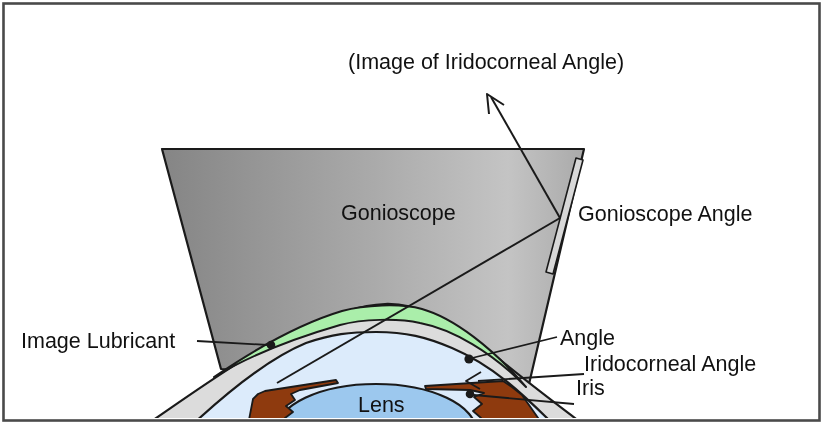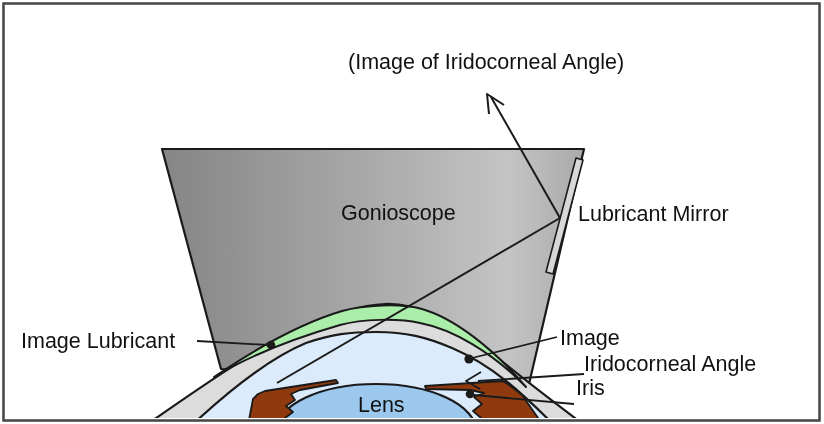--- a/index.html
+++ b/index.html
@@ -81,24 +81,24 @@
       <circle cx="470" cy="394" r="4.3" fill="#1a1a1a"></circle>
     </g>
 
     <rect x="3.5" y="3.5" width="816" height="417" fill="none" stroke-width="2.6" stroke="#4a4a4a"></rect>
   </svg>
 
   <div class="lbl" style="left:348px;top:51px;">(Image of Iridocorneal Angle)</div>
 
   <div class="lbl" style="left:313px;top:202px;margin-left:28px;">Gonioscope</div>
 
-  <div class="lbl" style="left:578px;top:203px;">Lubricant Mirror</div>
+  <div class="lbl" style="left:578px;top:203px;">Gonioscope Angle</div>
 
   <div class="lbl" style="left:21px;top:330px;">Image Lubricant</div>
 
-  <div class="lbl" style="left:560px;top:327px;">Image</div>
+  <div class="lbl" style="left:560px;top:327px;">Angle</div>
 
   <div class="lbl" style="left:584px;top:353px;">Iridocorneal Angle</div>
 
   <div class="lbl" style="left:576px;top:377px;">Iris</div>
 
   <div class="lbl" style="left:358px;top:394px;">Lens</div>
 </div>
 
 </body></html>

